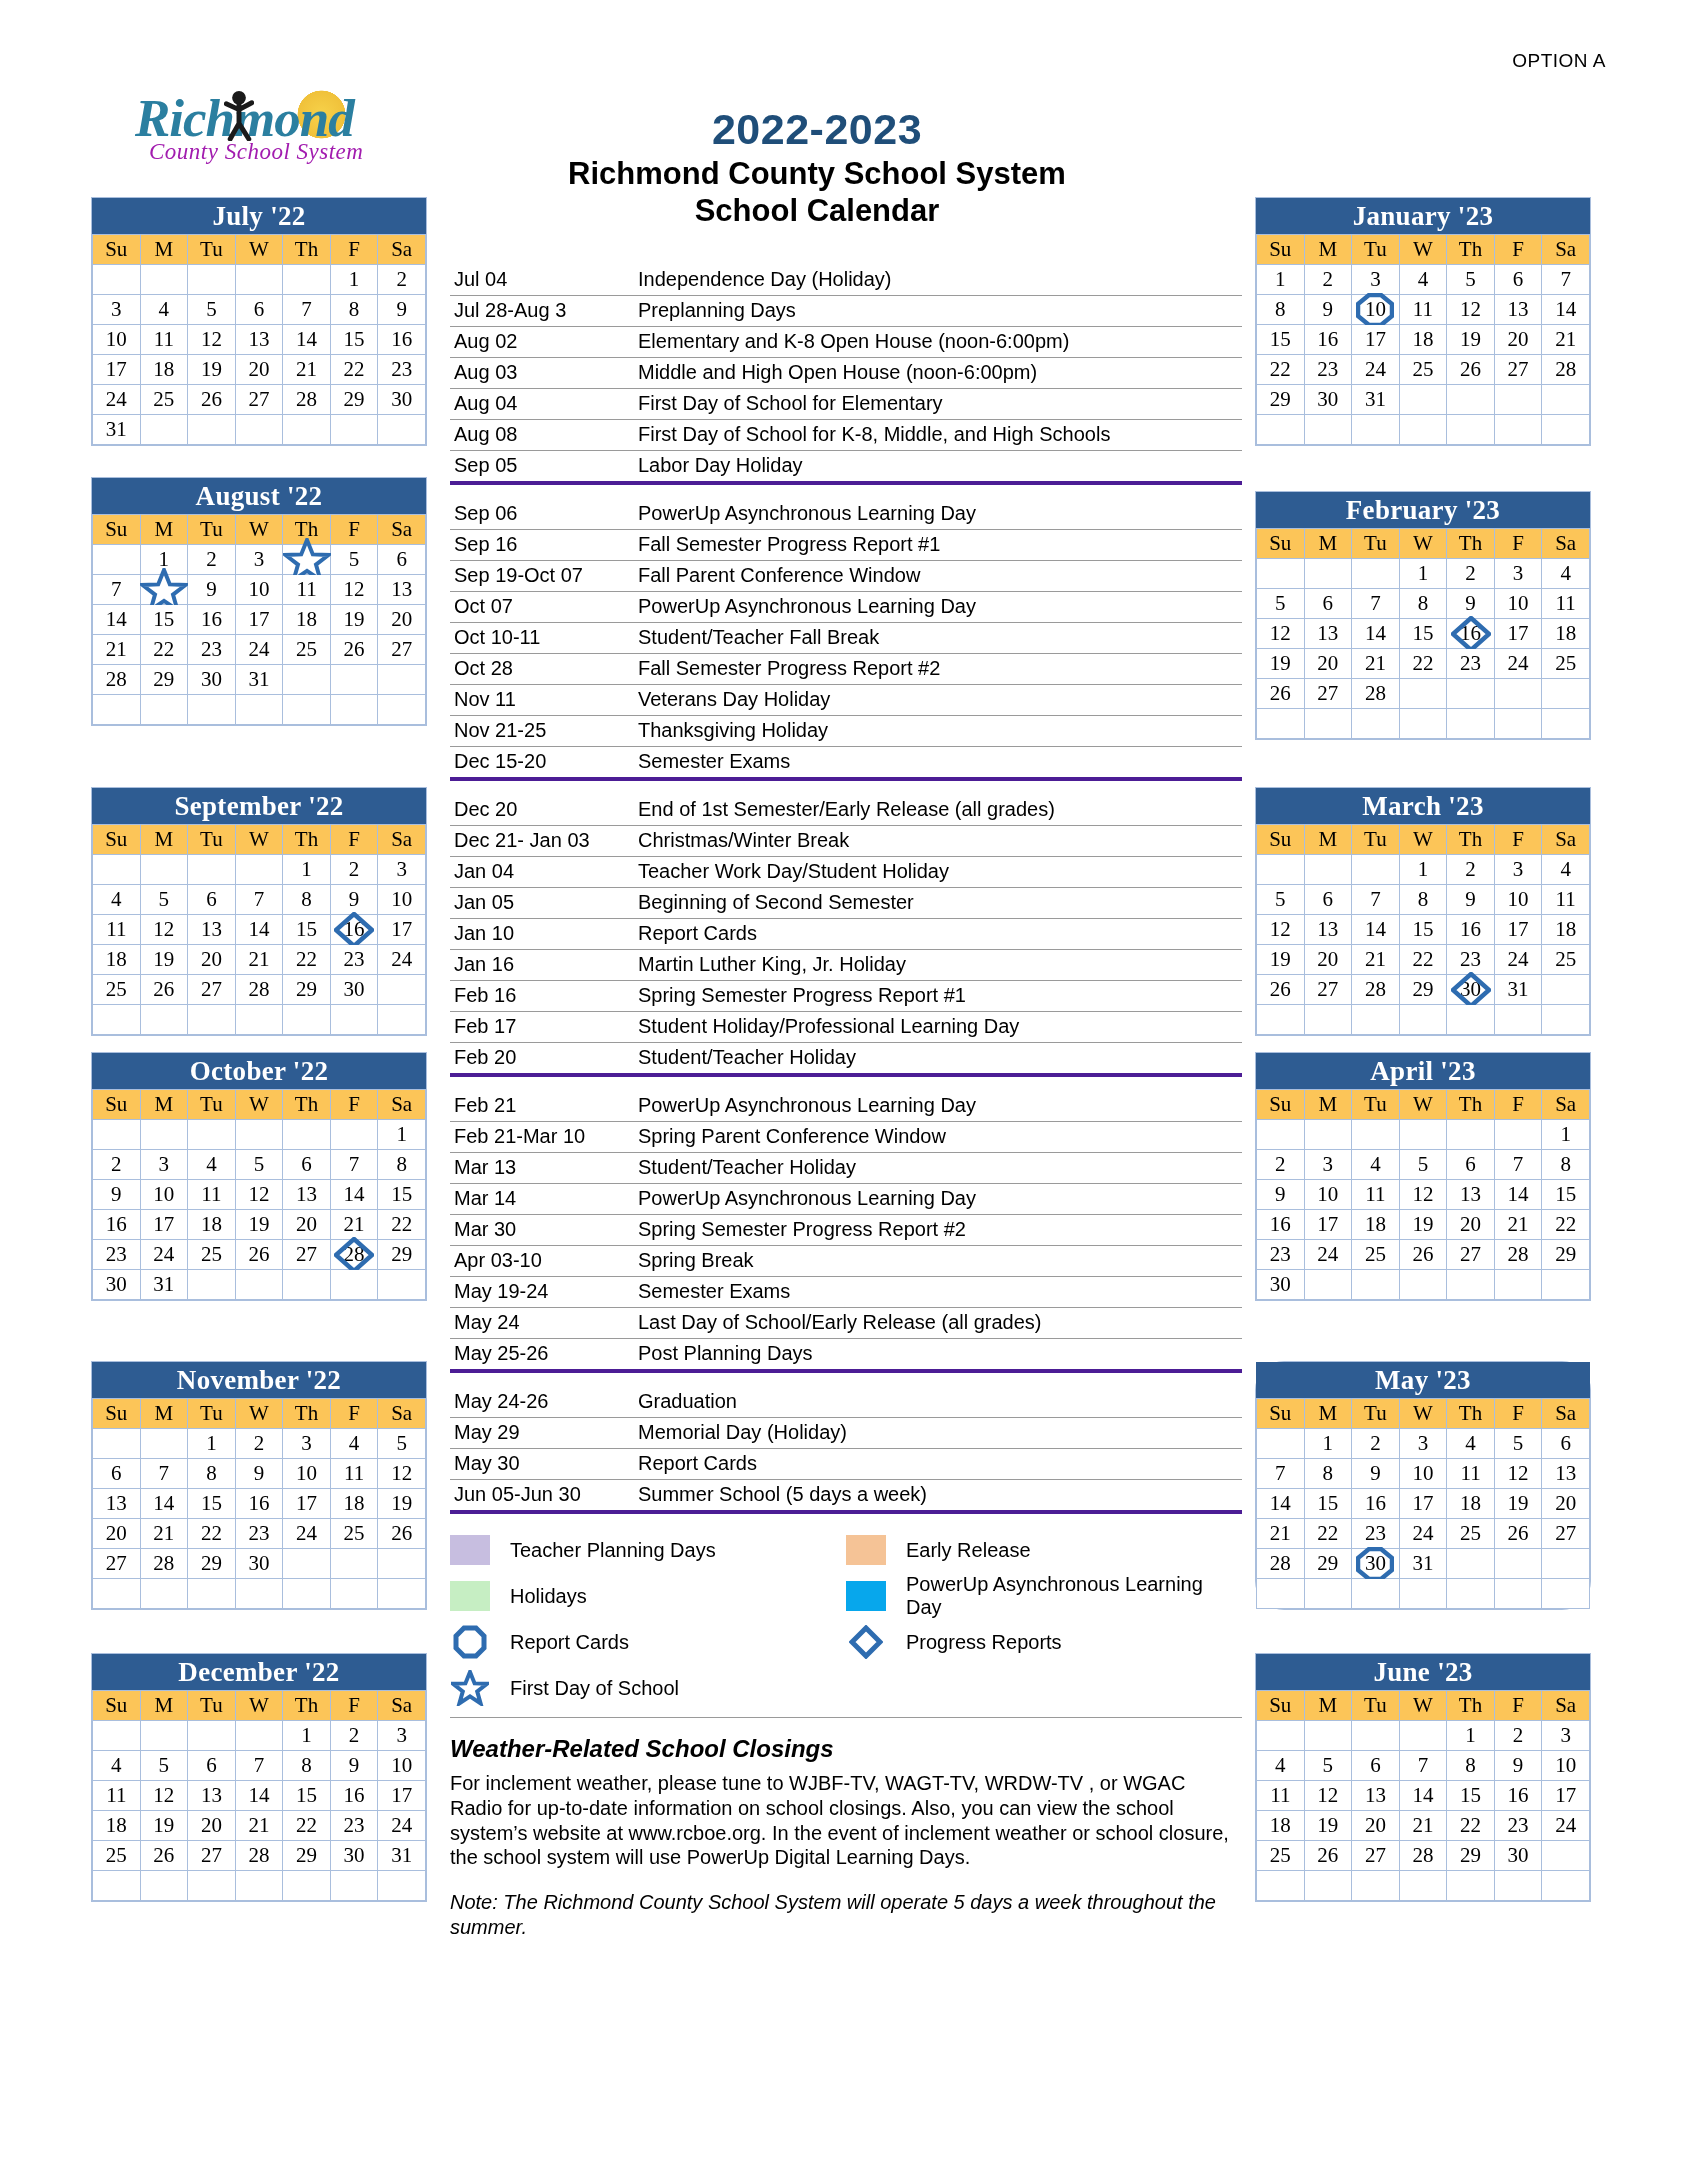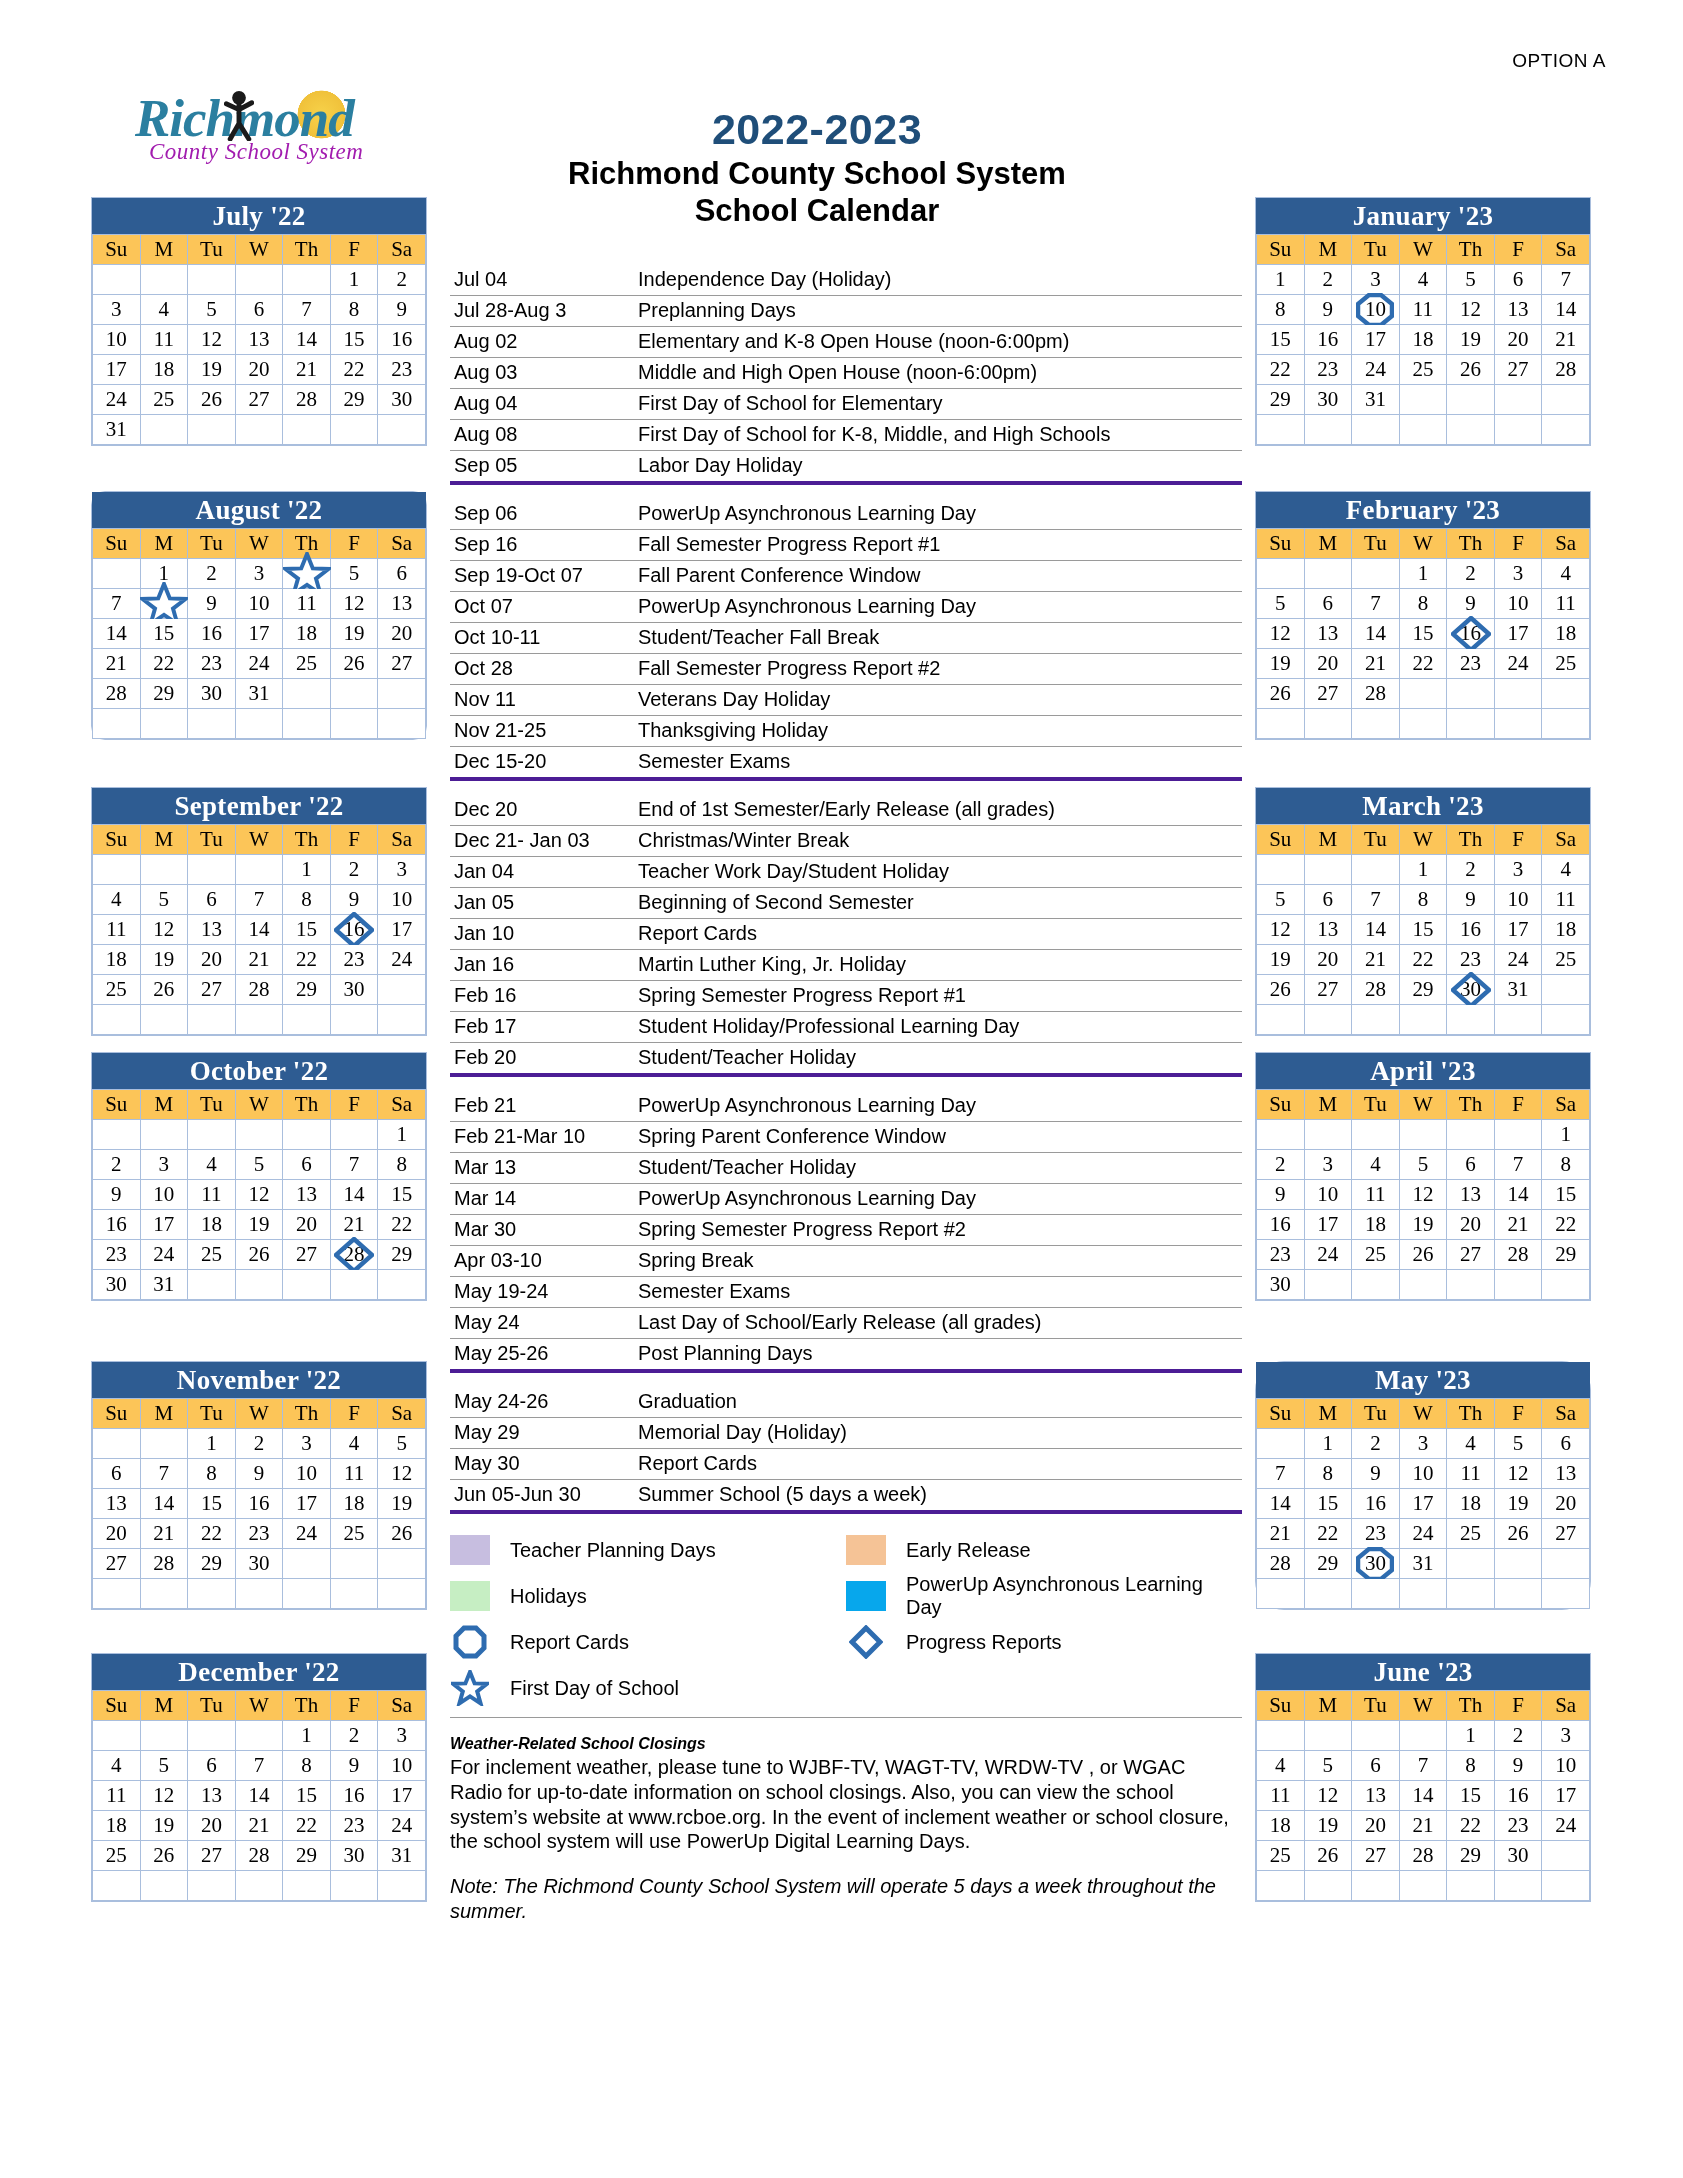--- a/index.html
+++ b/index.html
@@ -117,21 +117,21 @@
   .sw.purple{ background:#c7bee0; }
   .sw.green { background:#c6eec3; }
   .sw.orange{ background:#f5c396; }
   .sw.blue  { background:#07a7ec; }
   .lg-ico{ width:40px; height:34px; margin-right:20px; flex:0 0 auto; display:flex; align-items:center; justify-content:center;}
   .lg-txt{ font-size:20px; }
   .legend-rule{ border-top:1px solid #9a9a9a; width:792px; margin-top:6px;}
 
   
   .footer{ position:absolute; left:450px; top:1735px; width:792px; }
-  .ft-h{ font-size:16px; font-weight:bold; font-style:italic; margin-bottom:2px;}
+  .ft-h{ font-size:24px; font-weight:bold; font-style:italic; margin-bottom:8px;}
   .ft-p{ font-size:20px; line-height:1.24; }
   .ft-note{ font-size:20px; font-style:italic; line-height:1.24; margin-top:20px;}
 </style>
 </head>
 <body>
 
 <div class="page">
 
   <div class="option-tag">OPTION A</div>
 
@@ -219,21 +219,21 @@
               <td></td>
               <td></td>
               <td></td>
               <td></td>
               <td></td>
               <td></td>
             </tr>
           </tbody>
         </table>
       </div>
-      <div class="cal" style="left: 91px; top: 491px; border-radius: 14px;">
+      <div class="cal" style="left: 91px; top: 477px;">
         <div class="cal-head">August '22</div>
         <table class="cal-grid">
           <thead>
             <tr>
               <th>Su</th>
               <th>M</th>
               <th>Tu</th>
               <th>W</th>
               <th>Th</th>
               <th>F</th>

